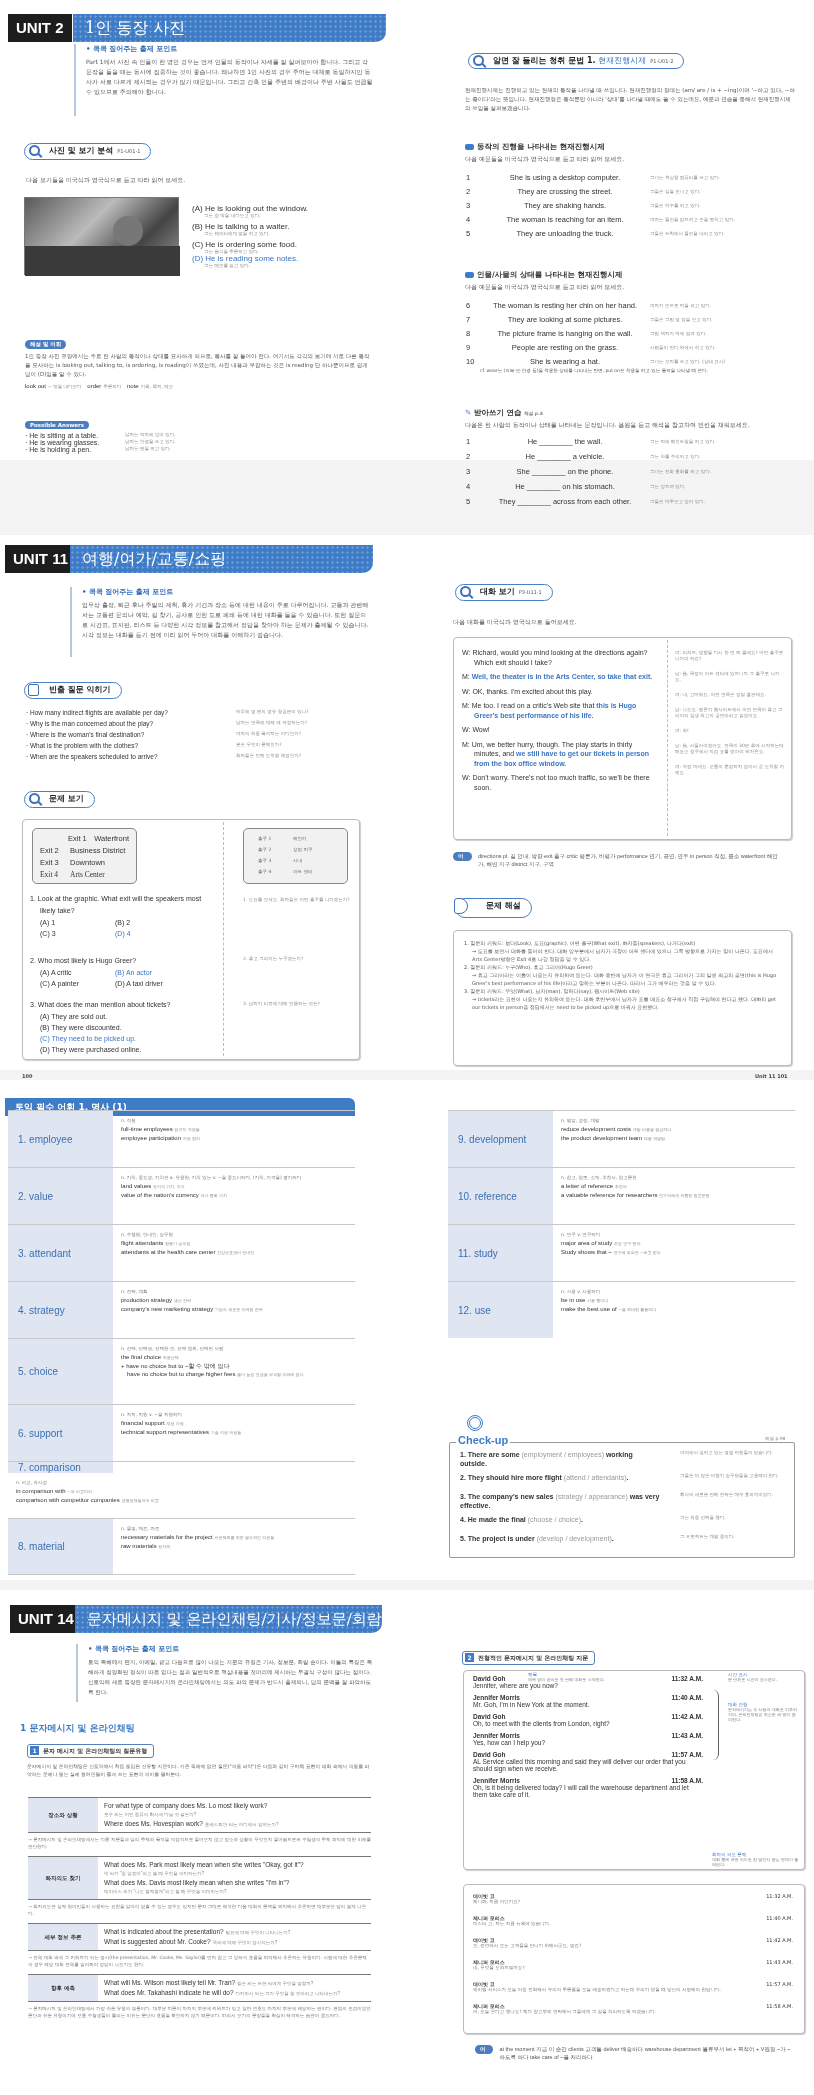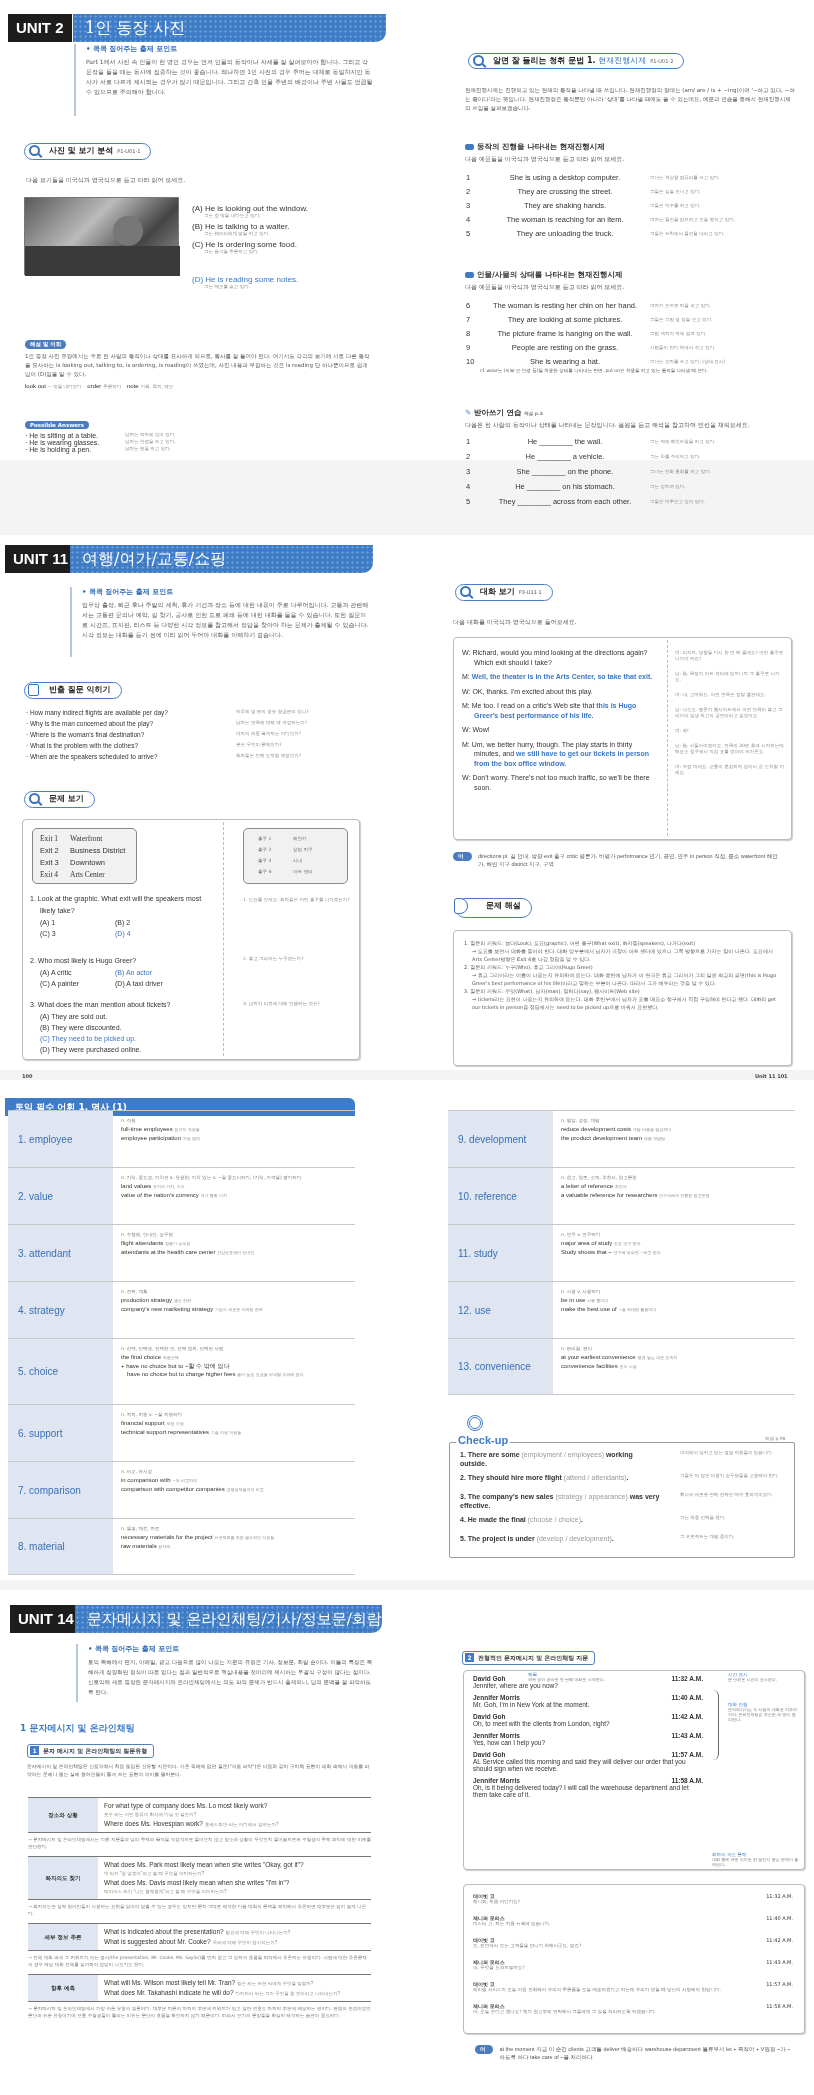--- a/index.html
+++ b/index.html
@@ -80,21 +80,21 @@
 
 <div class="abs" style="left:192px;top:204px;width:190px;">
   <div style="margin-bottom:4px;">
       <div class="opt">(A) He is looking out the window.</div>
       <div class="ko" style="padding-left:12px;">그는 창 밖을 내다보고 있다.</div>
     </div>
   <div style="margin-bottom:4px;">
       <div class="opt">(B) He is talking to a waiter.</div>
       <div class="ko" style="padding-left:12px;">그는 웨이터에게 말을 하고 있다.</div>
     </div>
-  <div style="margin-bottom:21px;">
+  <div style="margin-bottom:0;">
       <div class="opt">(C) He is ordering some food.</div>
       <div class="ko" style="padding-left:12px;">그는 음식을 주문하고 있다.</div>
     </div>
   <div>
       <div class="opt opt-blue">(D) He is reading some notes.</div>
       <div class="ko" style="padding-left:12px;">그는 메모를 읽고 있다.</div>
     </div>
 </div>
 
 <div class="abs" style="left:25px;top:340px;width:345px;">
@@ -260,21 +260,21 @@
 
 <div class="sec-pill" style="left:24px;top:791px;">
   <span class="mag"></span>
   <span>문제 보기</span>
 </div>
 
 <div class="box" style="left:22px;top:819px;width:338px;height:241px;"></div>
 <div class="dash-v" style="left:223px;top:822px;height:234px;"></div>
 
 <div class="gbox" style="left:32px;top:828px;width:105px;height:56px;padding:5px 7px;">
-  <div style="display:flex;font-family:Liberation Serif, serif;font-size:7.5px;height:12px;">
+  <div style="display:flex;font-family:Liberation Sans, sans-serif;font-size:7.5px;height:12px;margin-left:28px;">
       <span style="width:30px;">Exit 1</span>
       <span>Waterfront</span>
     </div>
   <div style="display:flex;font-family:'Liberation Sans',sans-serif;font-size:7.5px;height:12px;">
       <span style="width:30px;">Exit 2</span>
       <span>Business District</span>
     </div>
   <div style="display:flex;font-family:'Liberation Sans',sans-serif;font-size:7.5px;height:12px;">
       <span style="width:30px;">Exit 3</span>
       <span>Downtown</span>
@@ -432,21 +432,21 @@
       </div>
     </div>
   <div class="vrow" style="height:57px;">
       <div class="vword" style="width:105px;">6. support</div>
       <div class="vbody">
         <div class="pos">n. 지지, 지원    v. ~을 지원하다</div>
         <div><span>financial support</span> <span class="kor">재정 지원</span></div>
         <div><span>technical support representatives</span> <span class="kor">기술 지원 직원들</span></div>
       </div>
     </div>
-  <div class="vrow" style="height:57px;">
+  <div class="vrow" style="height:57px;flex-direction:column;">
       <div class="vword" style="width:105px;">7. comparison</div>
       <div class="vbody">
         <div class="pos">n. 비교, 유사성</div>
         <div><span>in comparison with</span> <span class="kor">~와 비교하여</span></div>
         <div><span>comparison with competitor companies</span> <span class="kor">경쟁업체들과의 비교</span></div>
       </div>
     </div>
   <div class="vrow" style="height:57px;border-bottom:1px solid #c8c8c8;">
       <div class="vword" style="width:105px;">8. material</div>
       <div class="vbody">
@@ -481,28 +481,20 @@
         <div><span>major area of study</span> <span class="kor">주요 연구 분야</span></div>
         <div><span>Study shows that ~</span> <span class="kor">연구에 따르면 ~라고 한다</span></div>
       </div>
     </div>
   <div class="vrow" style="height:57px;">
       <div class="vword" style="width:105px;">12. use</div>
       <div class="vbody">
         <div class="pos">n. 사용    v. 사용하다</div>
         <div><span>be in use</span> <span class="kor">사용 중이다</span></div>
         <div><span>make the best use of</span> <span class="kor">~을 최대한 활용하다</span></div>
-      </div>
-    </div>
-  <div class="vrow" style="height:57px;border-bottom:1px solid #c8c8c8;">
-      <div class="vword" style="width:105px;">13. convenience</div>
-      <div class="vbody">
-        <div class="pos">n. 편리함, 편의</div>
-        <div><span>at your earliest convenience</span> <span class="kor">형편 닿는 대로 조속히</span></div>
-        <div><span>convenience facilities</span> <span class="kor">편의 시설</span></div>
       </div>
     </div>
 </div>
 
 <div class="abs" style="left:467px;top:1415px;width:16px;height:16px;border-radius:50%;border:3px double #3f7cc7;"></div>
 <div class="abs" style="left:456px;top:1434px;font-family:'Liberation Sans',sans-serif;font-size:11px;font-weight:bold;color:#3f7cc7;background:#fff;padding:0 2px;z-index:2;">Check-up</div>
 <div class="abs ko" style="left:765px;top:1436px;">해설 p.98</div>
 <div class="box" style="left:449px;top:1442px;width:346px;height:116px;box-shadow:none;border-color:#999;border-radius:2px;"></div>
 <div class="abs" style="left:460px;top:1450px;width:330px;font-family:'Liberation Sans',sans-serif;font-size:7px;">
   <div style="display:flex;min-height:23px;">

